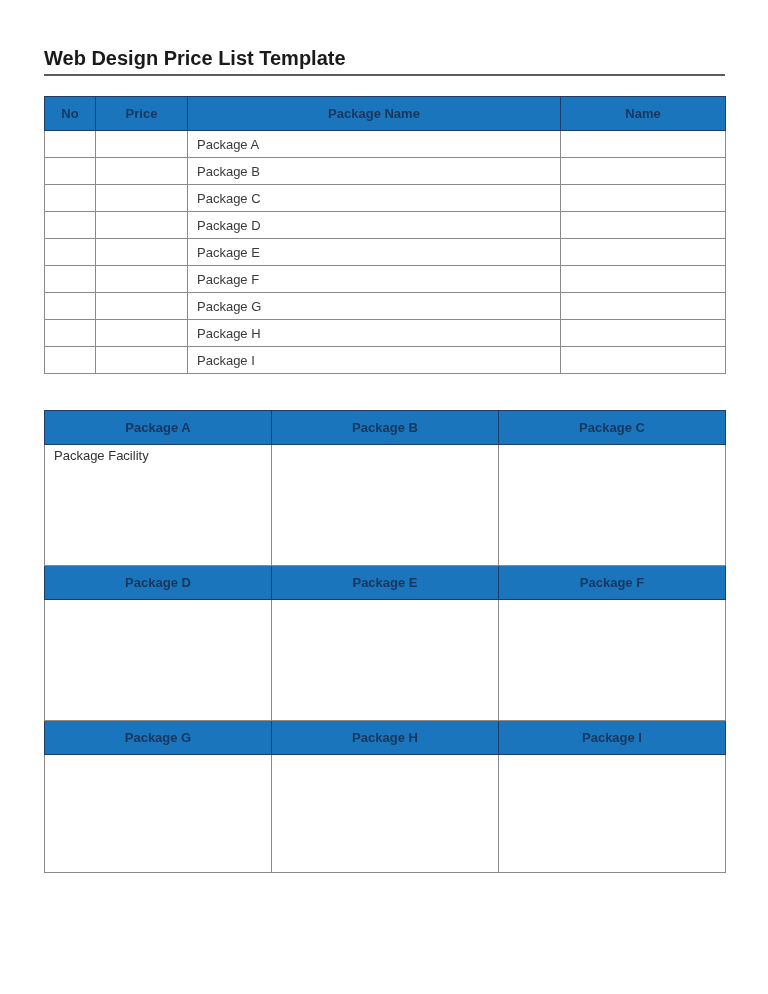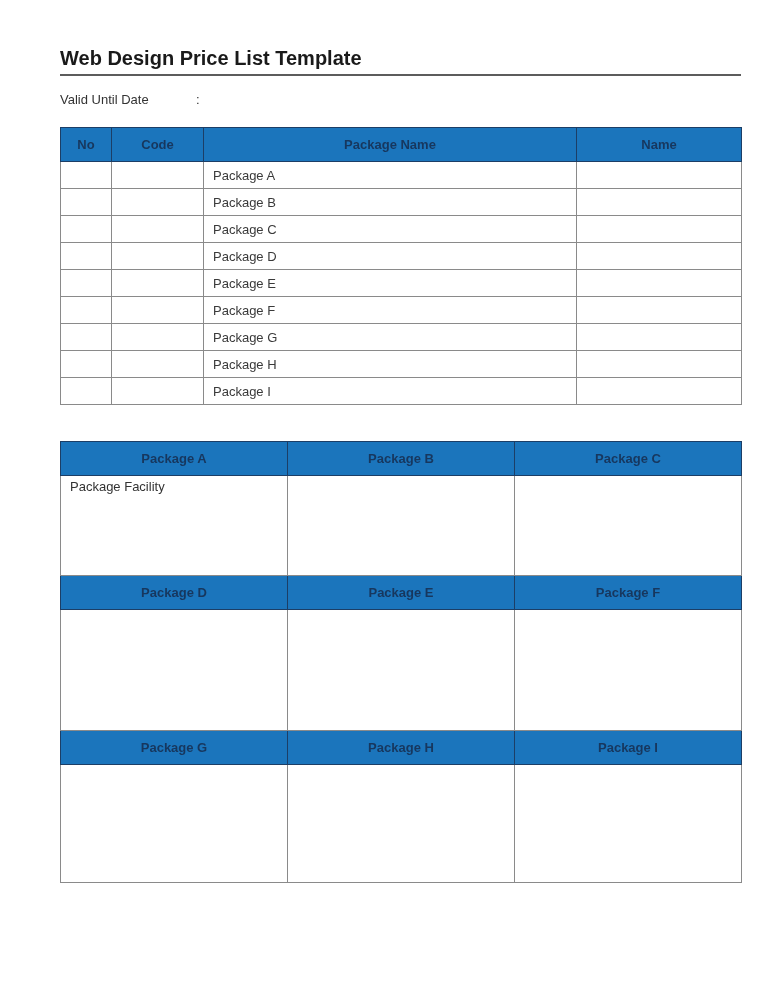--- a/index.html
+++ b/index.html
@@ -6,21 +6,21 @@
   .page {
     position: relative;
     width: 768px;
     height: 994px;
     background: #ffffff;
     font-family: "Liberation Sans", sans-serif;
     overflow: hidden;
   }
   .content {
     position: absolute;
-    left: 60px;
+    left: 44px;
     top: 0;
     width: 681px;
   }
   h1.doc-title {
     margin: 46px 0 0 0;
     font-size: 20px;
     line-height: 24px;
     font-weight: bold;
     color: #1a1a1a;
   }
@@ -64,50 +64,45 @@
   .price-table td.c-name { padding-left: 9px; }
 
   .grid-table { margin-top: 36px; border: 1px solid #595959; }
   .grid-table td {
     border: 1px solid #8a8a8a;
     font-size: 13px;
     color: #333333;
     vertical-align: top;
     padding: 3px 0 0 9px;
   }
-  .grid-table tr.sec-body-0 td { height: 100px; }
+  .grid-table tr.sec-body-0 td { height: 121px; }
   .grid-table tr.sec-body-1 td { height: 121px; }
   .grid-table tr.sec-body-2 td { height: 118px; }
 </style>
 </head>
 <body>
 
 <div class="page">
   <div class="content">
 
     <h1 class="doc-title">Web Design Price List Template</h1>
     <div class="title-rule"></div>
 
-    <div class="valid-row">
-      <span class="lbl">Valid Until Date</span>
-      <span class="sep">:</span>
-      <span class="val"></span>
-    </div>
 
     <table class="price-table">
       <colgroup>
         <col style="width:51px">
           <col style="width:92px">
           <col style="width:373px">
           <col style="width:165px">
       </colgroup>
       <thead>
         <tr>
           <th>No</th>
-          <th>Code</th>
+          <th>Price</th>
           <th>Package Name</th>
           <th>Name</th>
         </tr>
       </thead>
       <tbody>
         <tr>
           <td class="c-no"></td>
           <td class="c-code"></td>
           <td class="c-name">Package A</td>
           <td class="c-price"></td>

